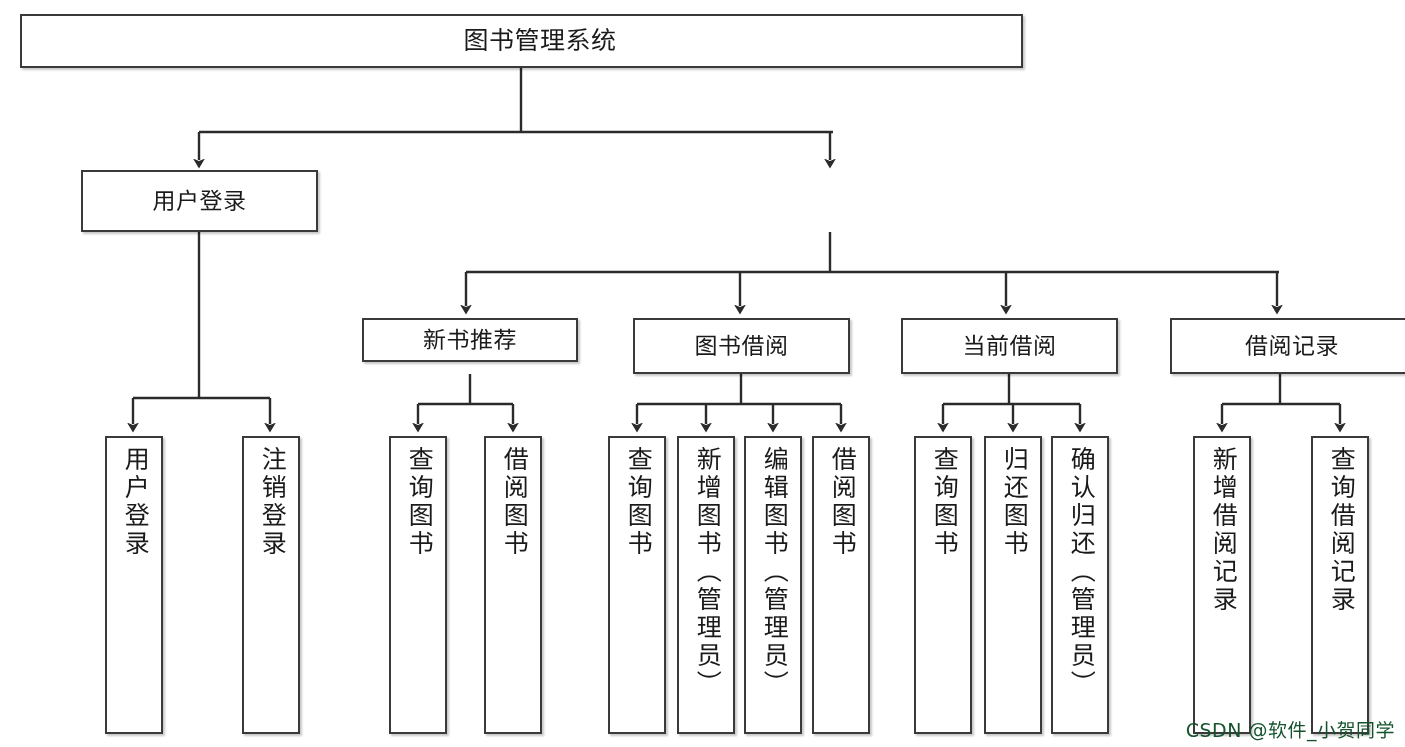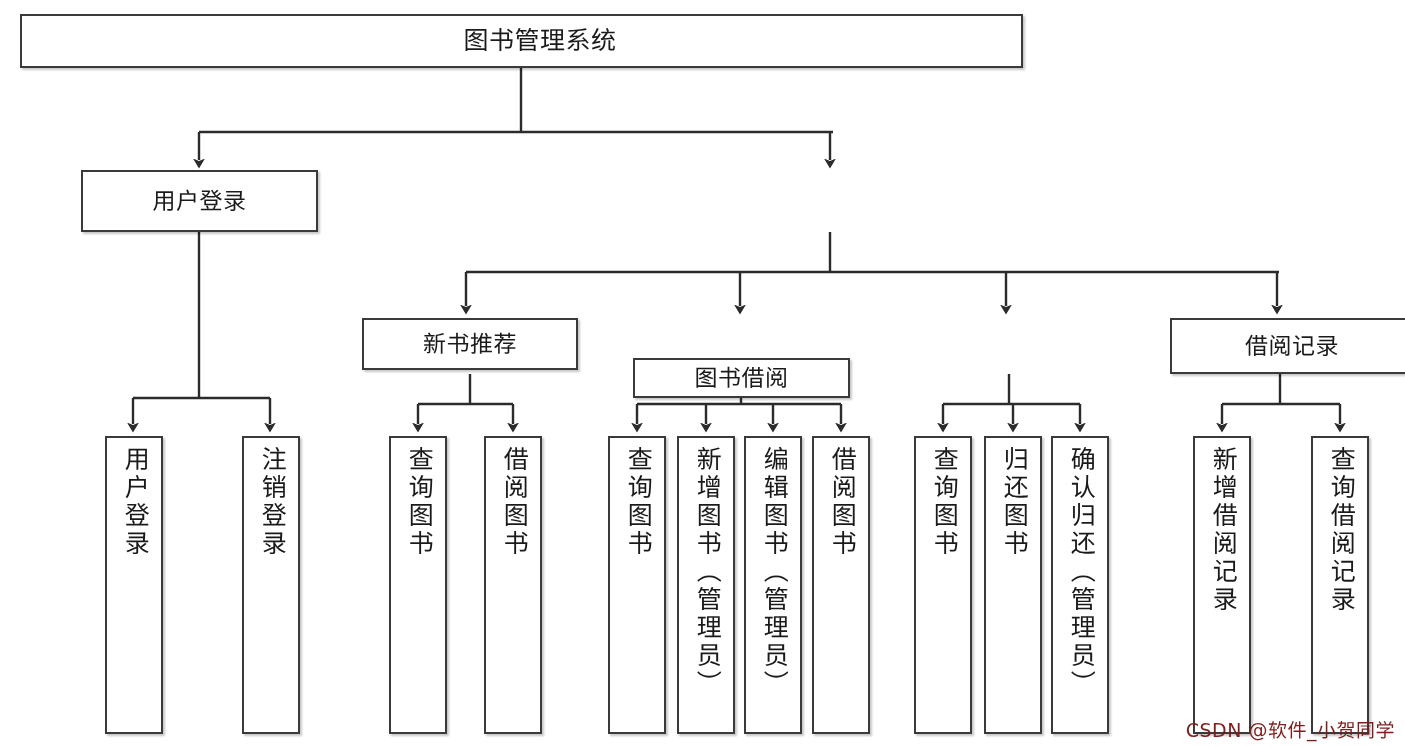--- a/index.html
+++ b/index.html
@@ -64,21 +64,21 @@
     letter-spacing: 3px;
     white-space: normal;
     max-height: 282px;
   }
   
   #watermark {
     position: absolute;
     right: 10px;
     bottom: 5px;
     font-size: 19px;
-    color: #7f1d1d;
+    color: #14532d;
     white-space: nowrap;
     letter-spacing: 0.5px;
   }
 </style>
 </head>
 <body>
 
 <div id="canvas">
 
   <svg id="wires" viewBox="0 0 1405 747" xmlns="http://www.w3.org/2000/svg">
@@ -133,25 +133,28 @@
   </svg>
 
   <div class="node tier-root" style="left:20px; top:14px; width:1003px; height:54px;padding-left:37px;">
     <span class="label">图书管理系统</span>
   </div>
 
   <div class="node tier-2" style="left:81px; top:170px; width:237px; height:62px;">
     <span class="label">用户登录</span>
   </div>
 
-  <div class="node tier-3" style="left:362px; top:318px; width:216px; height:52px;">
+  <div class="node tier-3" style="left:362px; top:318px; width:216px; height:44px;">
     <span class="label">新书推荐</span>
   </div>
-  <div class="node tier-3" style="left:633px; top:318px; width:217px; height:40px;margin-top:40px;">
+  <div class="node tier-3" style="left:633px; top:318px; width:217px; height:56px;">
     <span class="label">图书借阅</span>
+  </div>
+  <div class="node tier-3" style="left:901px; top:318px; width:217px; height:56px;">
+    <span class="label">当前借阅</span>
   </div>
   <div class="node tier-3" style="left:1170px; top:318px; width:244px; height:56px;">
     <span class="label">借阅记录</span>
   </div>
 
   <div class="node leaf" style="left:105px; top:436px; width:58px; height:298px;">
     <span class="label">用户登录</span>
   </div>
   <div class="node leaf" style="left:242px; top:436px; width:58px; height:298px;">
     <span class="label">注销登录</span>

